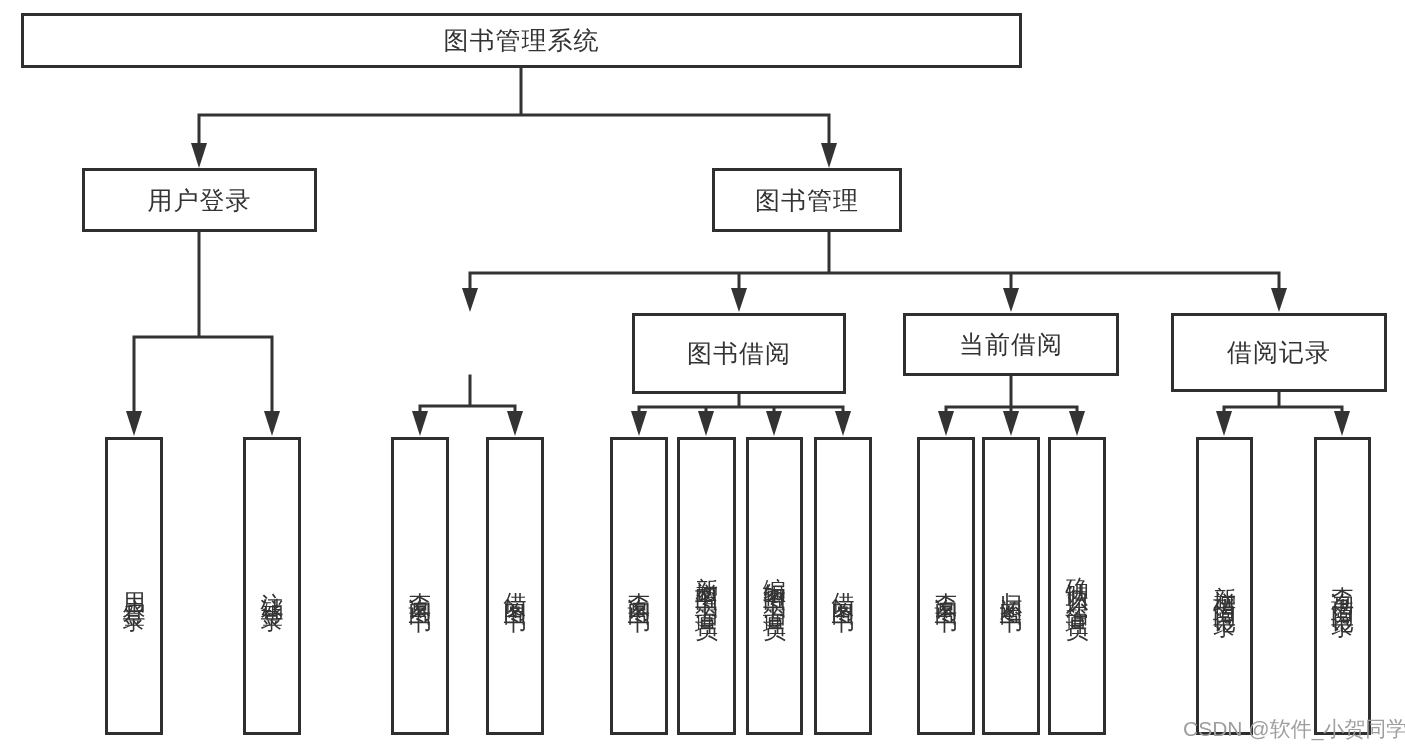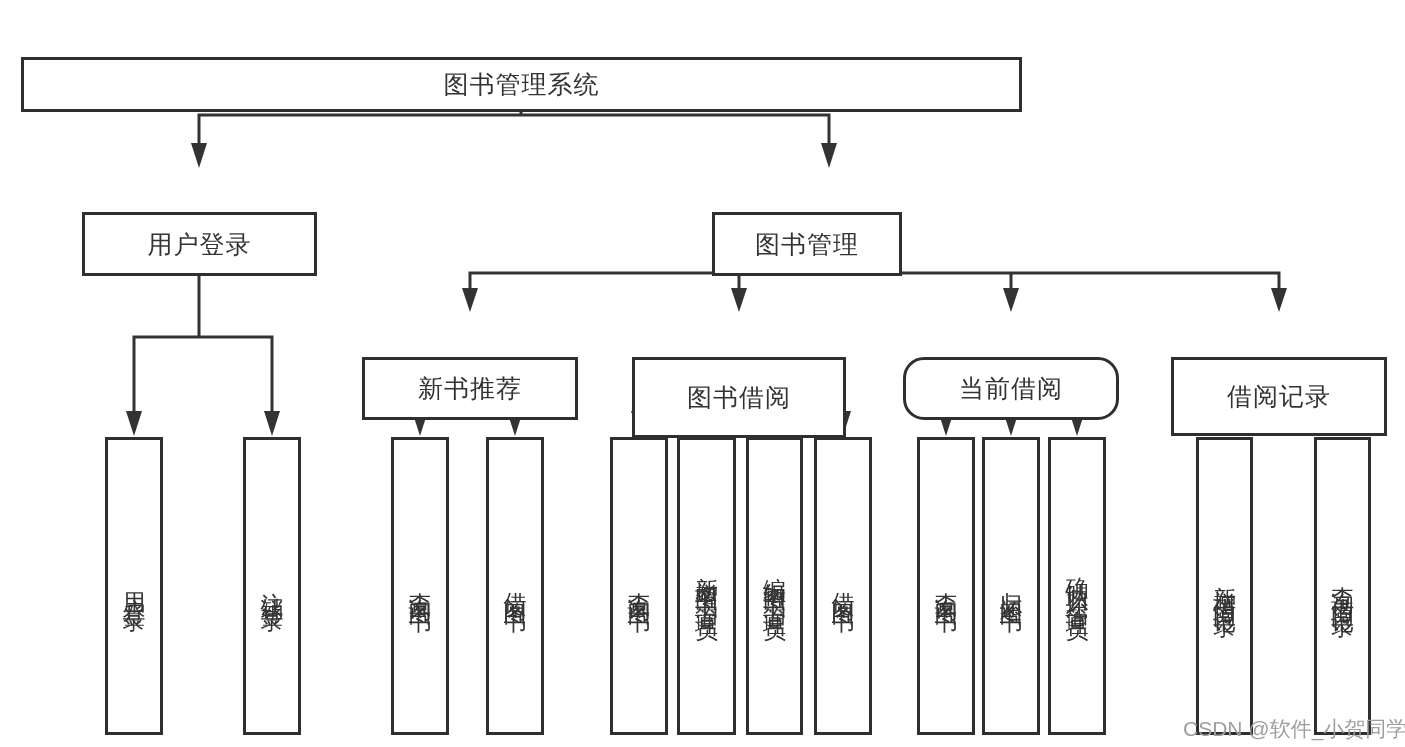--- a/index.html
+++ b/index.html
@@ -28,21 +28,20 @@
     border: 3px solid #2f2f2f;
     display: flex;
     align-items: center;
     justify-content: center;
     color: #333333;
     z-index: 1;
   }
   .hbox {
     font-size: 25px;
     letter-spacing: 1px;
-    margin-top: 44px;
   }
   .vbox {
     font-size: 23px;
   }
   .vbox .vtext {
     writing-mode: vertical-rl;
     text-orientation: mixed;
     letter-spacing: 6px;
     line-height: 1;
     white-space: nowrap;
@@ -113,27 +112,24 @@
     <span>图书管理系统</span>
   </div>
 
   <div class="node hbox" style="left:82px; top:168px; width:235px; height:64px;">
     <span>用户登录</span>
   </div>
   <div class="node hbox" style="left:712px; top:168px; width:190px; height:64px;">
     <span>图书管理</span>
   </div>
 
-  <div class="node hbox" style="left:362px; top:313px; width:216px; height:63px;">
-    <span>新书推荐</span>
-  </div>
   <div class="node hbox" style="left:632px; top:313px; width:214px; height:81px;">
     <span>图书借阅</span>
   </div>
-  <div class="node hbox" style="left:903px; top:313px; width:216px; height:63px;border-radius:21px;">
+  <div class="node hbox" style="left:903px; top:313px; width:216px; height:63px;">
     <span>当前借阅</span>
   </div>
   <div class="node hbox" style="left:1171px; top:313px; width:216px; height:79px;">
     <span>借阅记录</span>
   </div>
 
   <div class="node vbox" style="left:105px; top:437px; width:58px; height:298px;">
     <span class="vtext">用户登录</span>
   </div>
   <div class="node vbox" style="left:243px; top:437px; width:58px; height:298px;">

